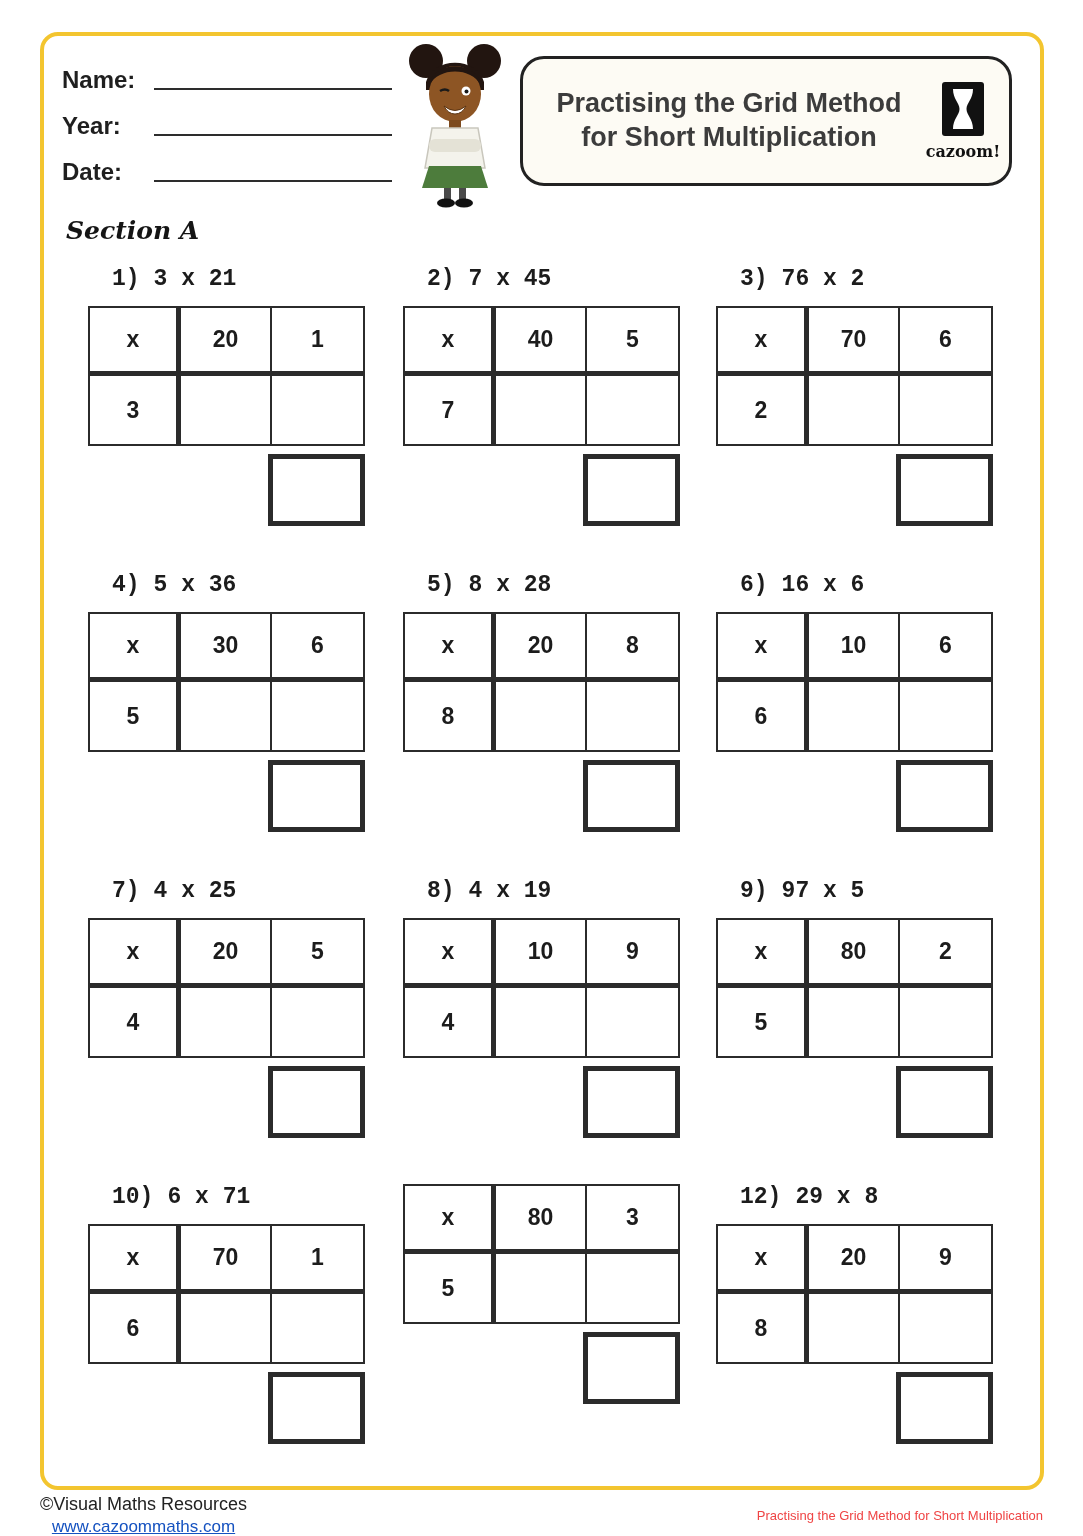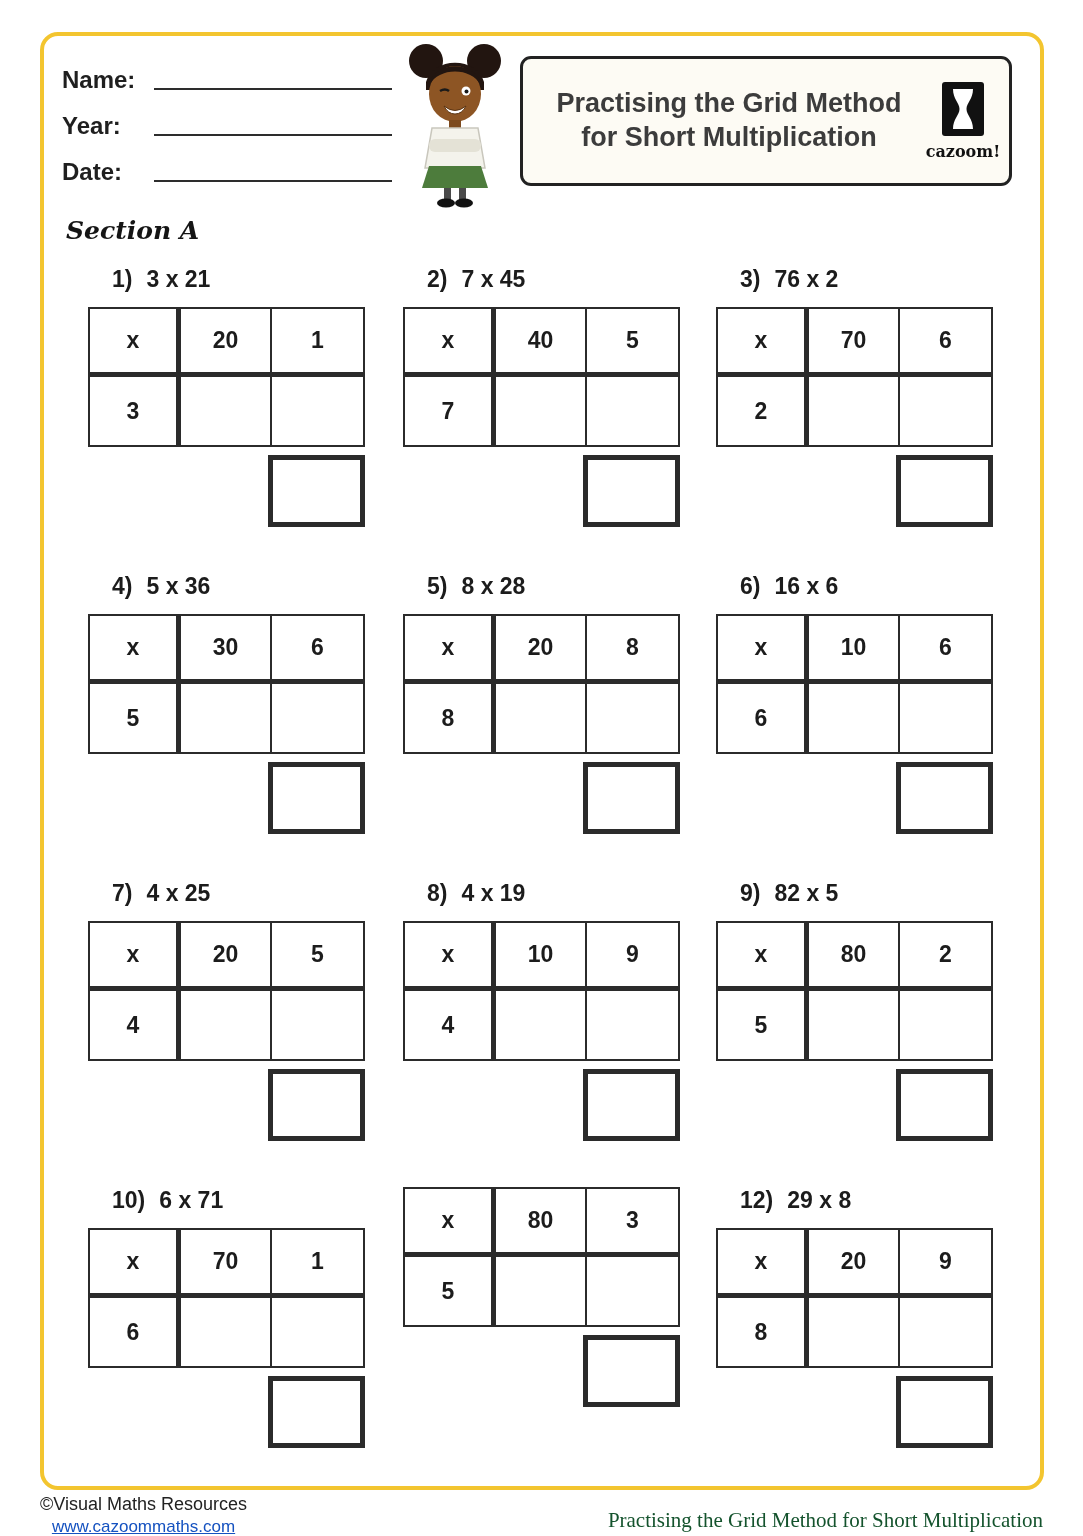--- a/index.html
+++ b/index.html
@@ -23,21 +23,21 @@
   .fields { position: absolute; left: 62px; top: 66px; }
   .field { display: flex; align-items: flex-start; margin-bottom: 18px; height: 28px; }
   .field-label { width: 92px; font-weight: bold; font-size: 24px; color: #1f1f1f; }
   .field-line { width: 238px; height: 24px; border-bottom: 2px solid #2d2d2d; }
   .mascot { position: absolute; left: 402px; top: 36px; }
   .title-box {
     position: absolute;
     left: 520px; top: 56px;
     width: 492px; height: 130px;
     border: 3px solid #222;
-    border-radius: 11px;
+    border-radius: 24px;
     background: #FDFBF4;
     display: flex;
     align-items: center;
   }
   .title-text {
     flex: 1;
     text-align: center;
     font-weight: bold;
     font-size: 27px;
     line-height: 1.25;
@@ -66,21 +66,21 @@
   
   .problems {
     position: absolute;
     left: 88px; top: 266px;
     width: 915px;
     display: grid;
     grid-template-columns: 315px 313px 287px;
     row-gap: 46px;
   }
   .problem { width: 277px; }
-  .p-label { margin: 0 0 14px 24px; font-weight: bold; font-size: 23px; color: #1c1c1c; }
+  .p-label { margin: 0 0 14px 24px; font-weight: bold; font-size: 23px; color: #1c1c1c; font-family: Liberation Mono, monospace; }
   .p-num { margin-right: 14px; }
   .p-table {
     width: 277px;
     display: grid;
     grid-template-columns: 1fr 1fr 1fr;
     grid-auto-rows: 68px;
     border: 2px solid #2b2b2b;
     background: #fff;
   }
   .cell {
@@ -99,21 +99,21 @@
   .cell.r2 { border-bottom: none; }
   .p-answer {
     width: 97px; height: 72px;
     border: 5px solid #2b2b2b;
     margin: 8px 0 0 auto;
     background: #fff;
   }
   
   .footer-left { position: absolute; left: 40px; top: 1494px; font-size: 18px; color: #222; text-align: center; }
   .footer-url { display: inline-block; margin-top: 2px; font-size: 17px; color: #1552C0; text-decoration: underline; cursor: pointer; }
-  .footer-right { position: absolute; right: 40px; top: 1508px; font-size: 21px; color: #14532d; font-family: Liberation Serif, serif; }
+  .footer-right { position: absolute; right: 40px; top: 1508px; font-size: 13px; color: #ef4444; }
 </style>
 </head>
 <body>
 
 <div class="page">
 
   <div class="frame"></div>
 
   <div class="fields">
     <div class="field">
@@ -282,21 +282,21 @@
       <div class="cell c3 r1">9</div>
       <div class="cell c1 r2">4</div>
       <div class="cell c2 r2"></div>
       <div class="cell c3 r2"></div>
     </div>
     <div class="p-answer"></div>
   </div>
 
   <div class="problem">
     <div class="p-label">
-      <span class="p-num">9)</span><span class="p-expr">82 x 5</span>
+      <span class="p-num">9)</span><span class="p-expr">97 x 5</span>
     </div>
     <div class="p-table">
       <div class="cell c1 r1">x</div>
       <div class="cell c2 r1">80</div>
       <div class="cell c3 r1">2</div>
       <div class="cell c1 r2">5</div>
       <div class="cell c2 r2"></div>
       <div class="cell c3 r2"></div>
     </div>
     <div class="p-answer"></div>

